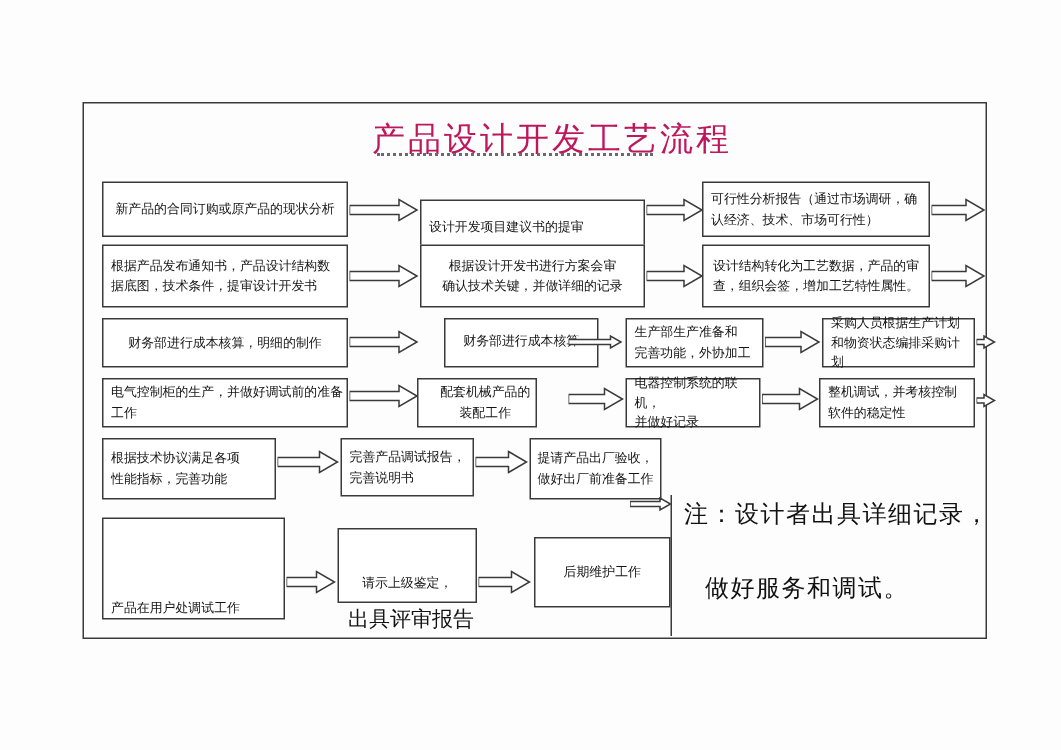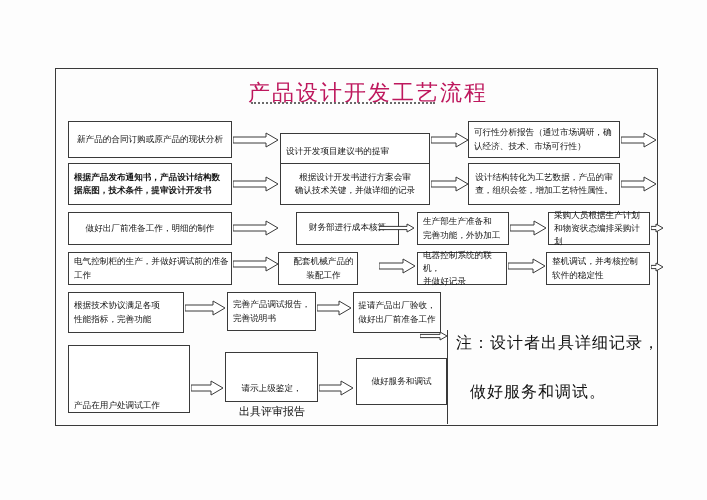--- a/index.html
+++ b/index.html
@@ -17,21 +17,21 @@
     position:absolute;border:1px solid #3a3a3a;background:#fff;
     display:flex;align-items:center;justify-content:center;
     font-size:8.6px;line-height:1.55;text-align:center;
     white-space:pre-line;box-sizing:border-box;padding:0 1px;
   }
   .box.left{justify-content:flex-start;text-align:left;padding:0 2px 0 5px;}
   .box.bottom{align-items:flex-end;}
   .box.pb12{}
   .box.pb6{padding-bottom:6px;}
   .arrow{position:absolute;}
-  .caption{position:absolute;font-size:11px;text-align:center;white-space:nowrap;}
+  .caption{position:absolute;font-size:14px;text-align:right;white-space:nowrap;}
   .vline{position:absolute;width:1px;background:#3a3a3a;}
   .note-line{position:absolute;font-size:16px;letter-spacing:1px;color:#111;white-space:nowrap;}
 </style>
 </head>
 <body>
 
 <div id="canvas">
 
   <div class="frame" style="left:55px;top:68px;width:601px;height:356px;"></div>
 
@@ -51,21 +51,21 @@
       </svg>
     </div>
   <div class="box left" style="left:468px;top:121px;width:152px;height:37px;">可行性分析报告（通过市场调研，确
 认经济、技术、市场可行性）</div>
   <div class="arrow" style="left:621px;top:132px;width:36px;height:16px;">
       <svg width="36" height="16" style="display:block">
         <polygon points="0,5 23,5 23,1 35,8 23,15 23,11 0,11" fill="#ffffff" stroke="#3a3a3a" stroke-width="1"></polygon>
       </svg>
     </div>
 
-  <div class="box left" style="left:68px;top:163px;width:164px;height:42px;font-weight:bold;">根据产品发布通知书，产品设计结构数
+  <div class="box left" style="left:68px;top:163px;width:164px;height:42px;">根据产品发布通知书，产品设计结构数
 据底图，技术条件，提审设计开发书</div>
   <div class="arrow" style="left:233px;top:176px;width:46px;height:16px;">
       <svg width="46" height="16" style="display:block">
         <polygon points="0,5 33,5 33,1 45,8 33,15 33,11 0,11" fill="#ffffff" stroke="#3a3a3a" stroke-width="1"></polygon>
       </svg>
     </div>
   <div class="box" style="left:280px;top:163px;width:150px;height:42px;">根据设计开发书进行方案会审
 确认技术关键，并做详细的记录</div>
   <div class="arrow" style="left:431px;top:176px;width:38px;height:16px;">
       <svg width="38" height="16" style="display:block">
@@ -73,21 +73,21 @@
       </svg>
     </div>
   <div class="box" style="left:468px;top:163px;width:152px;height:42px;">设计结构转化为工艺数据，产品的审
 查，组织会签，增加工艺特性属性。</div>
   <div class="arrow" style="left:621px;top:176px;width:36px;height:16px;">
       <svg width="36" height="16" style="display:block">
         <polygon points="0,5 23,5 23,1 35,8 23,15 23,11 0,11" fill="#ffffff" stroke="#3a3a3a" stroke-width="1"></polygon>
       </svg>
     </div>
 
-  <div class="box" style="left:68px;top:212px;width:164px;height:33px;">做好出厂前准备工作，明细的制作</div>
+  <div class="box" style="left:68px;top:212px;width:164px;height:33px;">财务部进行成本核算，明细的制作</div>
   <div class="arrow" style="left:233px;top:220px;width:46px;height:16px;">
       <svg width="46" height="16" style="display:block">
         <polygon points="0,5 33,5 33,1 45,8 33,15 33,11 0,11" fill="#ffffff" stroke="#3a3a3a" stroke-width="1"></polygon>
       </svg>
     </div>
   <div class="box" style="left:296px;top:212px;width:103px;height:33px;font-family:Liberation Mono, monospace;">财务部进行成本核算</div>
   <div class="arrow thin" style="left:379px;top:223px;width:36px;height:10px;">
       <svg width="36" height="10" style="display:block">
         <polygon points="0,3.4 28,3.4 28,1 35,5 28,9 28,6.6 0,6.6" fill="#ffffff" stroke="#3a3a3a" stroke-width="1"></polygon>
       </svg>
@@ -163,19 +163,19 @@
         <polygon points="0,5 20,5 20,1 32,8 20,15 20,11 0,11" fill="#ffffff" stroke="#3a3a3a" stroke-width="1"></polygon>
       </svg>
     </div>
   <div class="box bottom pb6" style="left:225px;top:352px;width:93px;height:50px;">请示上级鉴定，</div>
   <div class="caption" style="left:228px;top:404px;width:88px;">出具评审报告</div>
   <div class="arrow" style="left:319px;top:380px;width:35px;height:16px;">
       <svg width="35" height="16" style="display:block">
         <polygon points="0,5 22,5 22,1 34,8 22,15 22,11 0,11" fill="#ffffff" stroke="#3a3a3a" stroke-width="1"></polygon>
       </svg>
     </div>
-  <div class="box" style="left:356px;top:358px;width:91px;height:47px;">做好服务和调试</div>
+  <div class="box" style="left:356px;top:358px;width:91px;height:47px;">后期维护工作</div>
 
   <div class="vline" style="left:447px;top:330px;height:94px;"></div>
   <div class="note-line" style="left:470px;top:382px;">做好服务和调试。</div>
   <div class="note-line" style="left:456px;top:333px;">注：设计者出具详细记录，</div>
 
 </div>
 
 </body></html>

